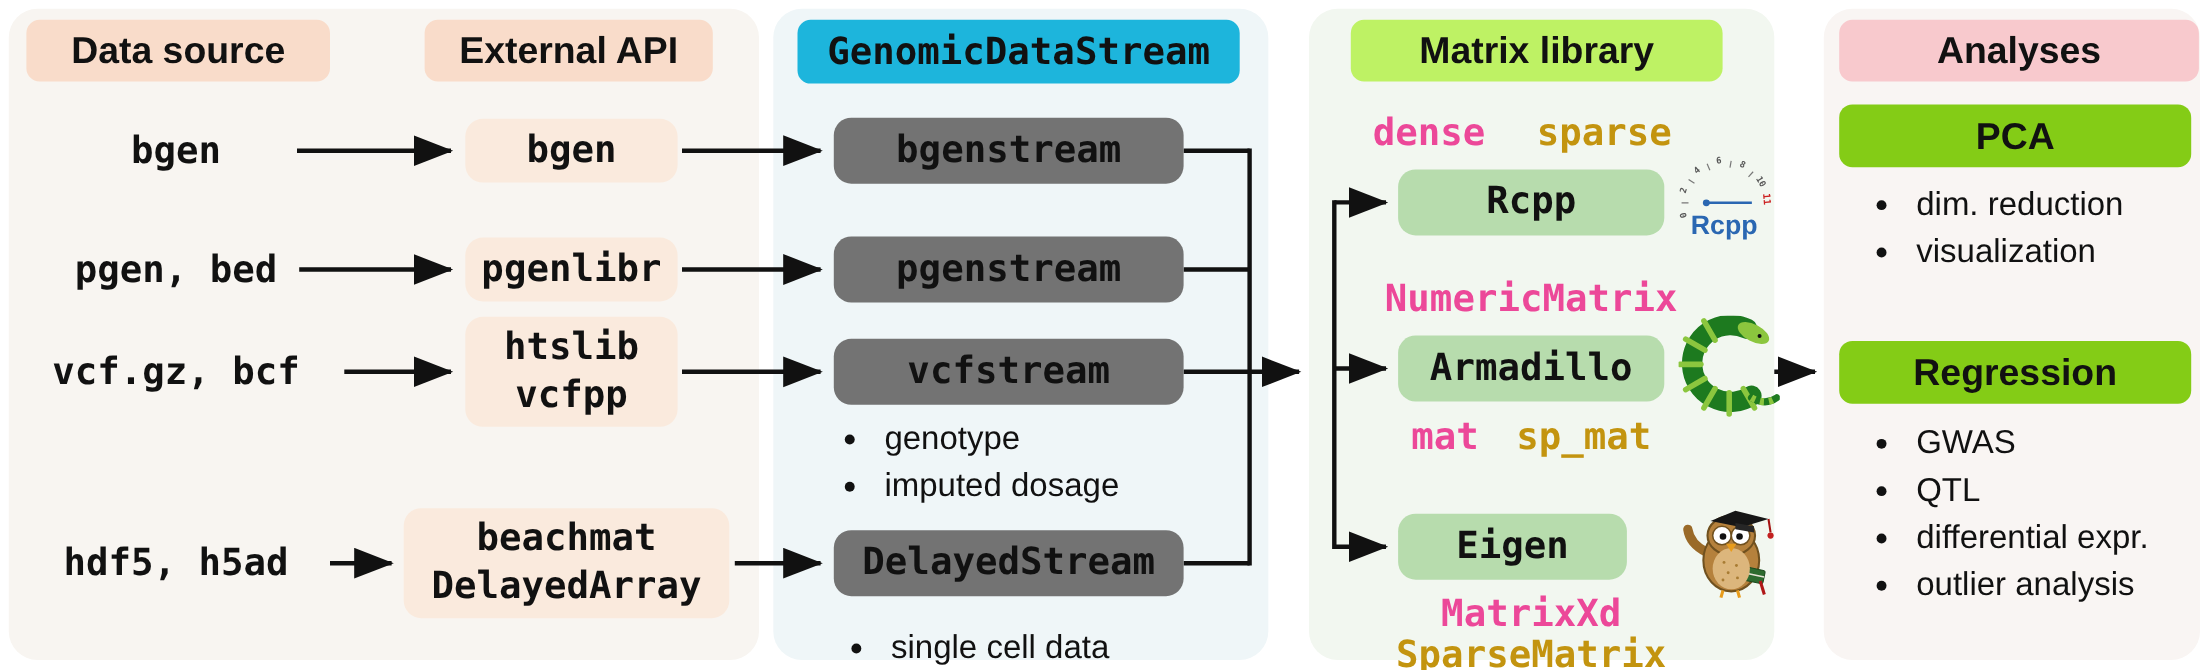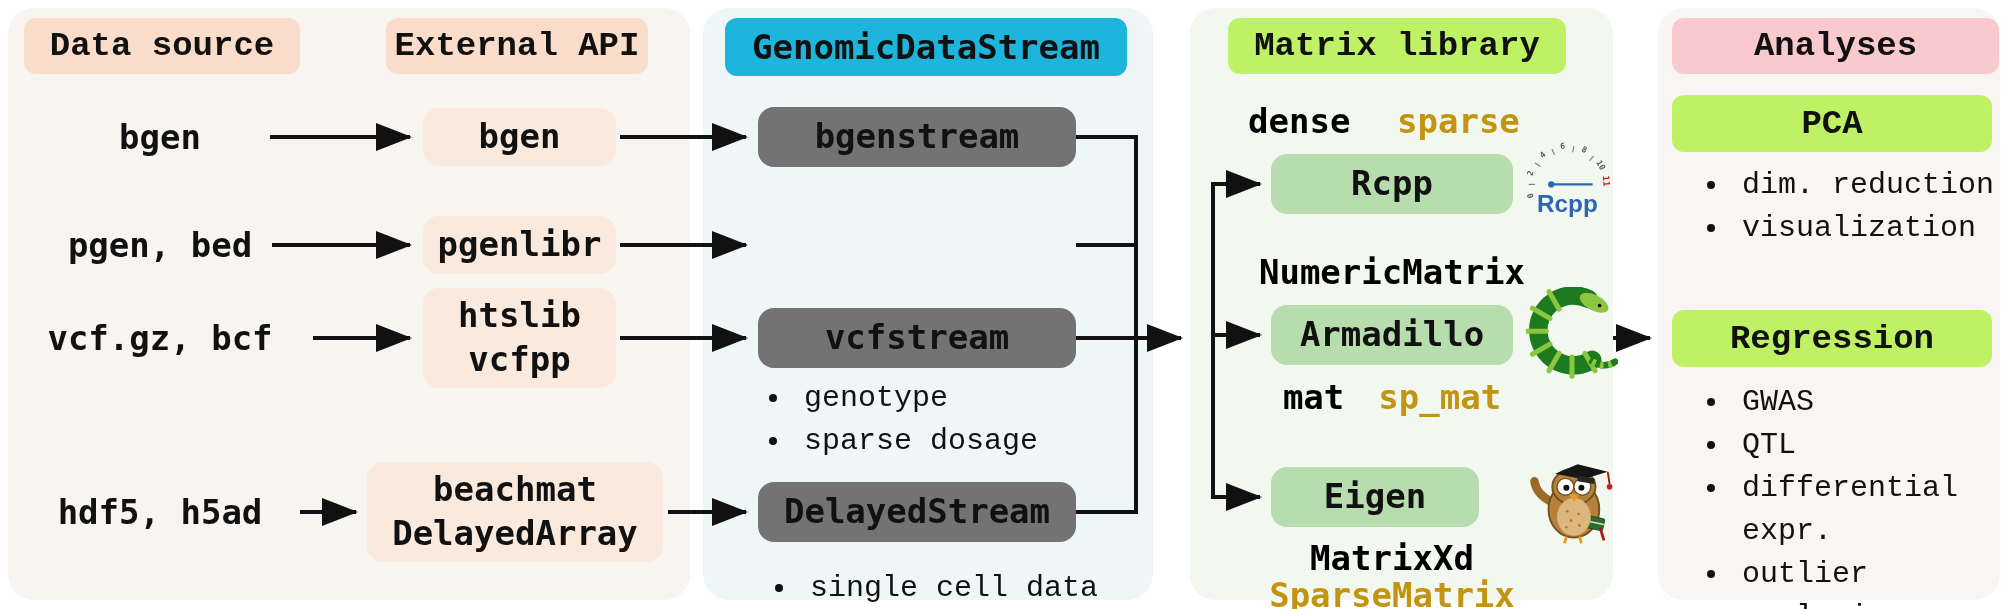--- a/index.html
+++ b/index.html
@@ -6,43 +6,43 @@
   .canvas{position:relative;width:2008px;height:609px;background:#ffffff;overflow:hidden;
           font-family:"Liberation Sans",sans-serif;color:#111;}
   .panel{position:absolute;border-radius:26px;}
   .bg-left{background:#f8f5f1;}
   .bg-gds{background:#eff6f8;}
   .bg-matrix{background:#f2f7f0;}
   .bg-analyses{background:#f9f5f3;}
   .hdr{position:absolute;display:flex;align-items:center;justify-content:center;
        border-radius:12px;font-weight:bold;font-size:34px;line-height:1;}
   .mono{font-family:"DejaVu Sans Mono","Liberation Mono",monospace;}
-  .sans{font-family:Liberation Mono, monospace;}
+  .sans{font-family:Liberation Sans, sans-serif;}
   .peach{background:#f9dcca;}
   .cyan{background:#1db5dc;}
   .green{background:#bef264;}
   .pink{background:#f8c9cd;}
-  .pinklight{background:#bef264;}
+  .pinklight{background:#84cc16;}
   .rowlabel{position:absolute;display:flex;align-items:center;justify-content:center;
             font-family:"DejaVu Sans Mono","Liberation Mono",monospace;
             font-weight:bold;font-size:34px;line-height:1;}
   .codebox{position:absolute;display:flex;flex-direction:column;align-items:center;justify-content:center;
            font-family:"DejaVu Sans Mono","Liberation Mono",monospace;
            font-weight:bold;font-size:34px;line-height:1.28;border-radius:16px;color:#111;}
   .extbox{background:#faeadd;}
   .streambox{background:#737373;}
   .matbox{background:#b7dcad;}
   .typelabel{position:absolute;font-family:"DejaVu Sans Mono","Liberation Mono",monospace;
              font-weight:bold;font-size:34px;line-height:1;}
   .typerow{position:absolute;display:flex;justify-content:center;gap:34px;
            font-family:"DejaVu Sans Mono","Liberation Mono",monospace;
            font-weight:bold;font-size:34px;line-height:1;}
   .tcenter{position:absolute;text-align:center;font-family:"DejaVu Sans Mono","Liberation Mono",monospace;
            font-weight:bold;font-size:34px;line-height:1;}
-  .purple{color:#000000;}
+  .purple{color:#ec4899;}
   .gold{color:#c3940f;}
   .blist{position:absolute;margin:0;padding-left:30px;list-style:disc;color:#111;}
   .blist li{font-size:30px;line-height:43px;padding-left:12px;}
   .overlay{position:absolute;left:0;top:0;pointer-events:none;}
   .icon{position:absolute;}
 </style>
 </head>
 <body>
 
 <div class="canvas">
@@ -107,30 +107,33 @@
   <div class="codebox extbox" style="left:367px;top:462px;width:296px;height:100px;">
     <span>beachmat</span>
     <span>DelayedArray</span>
   </div>
 
   <div class="hdr mono cyan" style="left:725px;top:18px;width:402px;height:58px;">GenomicDataStream</div>
 
   <div class="codebox streambox" style="left:758px;top:107px;width:318px;height:60px;">
     <span>bgenstream</span>
   </div>
+  <div class="codebox streambox" style="left:758px;top:215px;width:318px;height:60px;">
+    <span>pgenstream</span>
+  </div>
   <div class="codebox streambox" style="left:758px;top:308px;width:318px;height:60px;">
     <span>vcfstream</span>
   </div>
   <div class="codebox streambox" style="left:758px;top:482px;width:318px;height:60px;">
     <span>DelayedStream</span>
   </div>
 
   <ul class="blist sans" style="left:762px;top:377px;">
     <li>genotype</li>
-    <li>sparse dosage</li>
+    <li>imputed dosage</li>
   </ul>
   <ul class="blist sans" style="left:768px;top:567px;">
     <li>single cell data</li>
   </ul>
 
   <div class="hdr sans green" style="left:1228px;top:18px;width:338px;height:56px;">Matrix library</div>
 
   <span class="typelabel purple" style="left:1248px;top:104px;">dense</span>
   <span class="typelabel gold" style="left:1397px;top:104px;">sparse</span>
 

